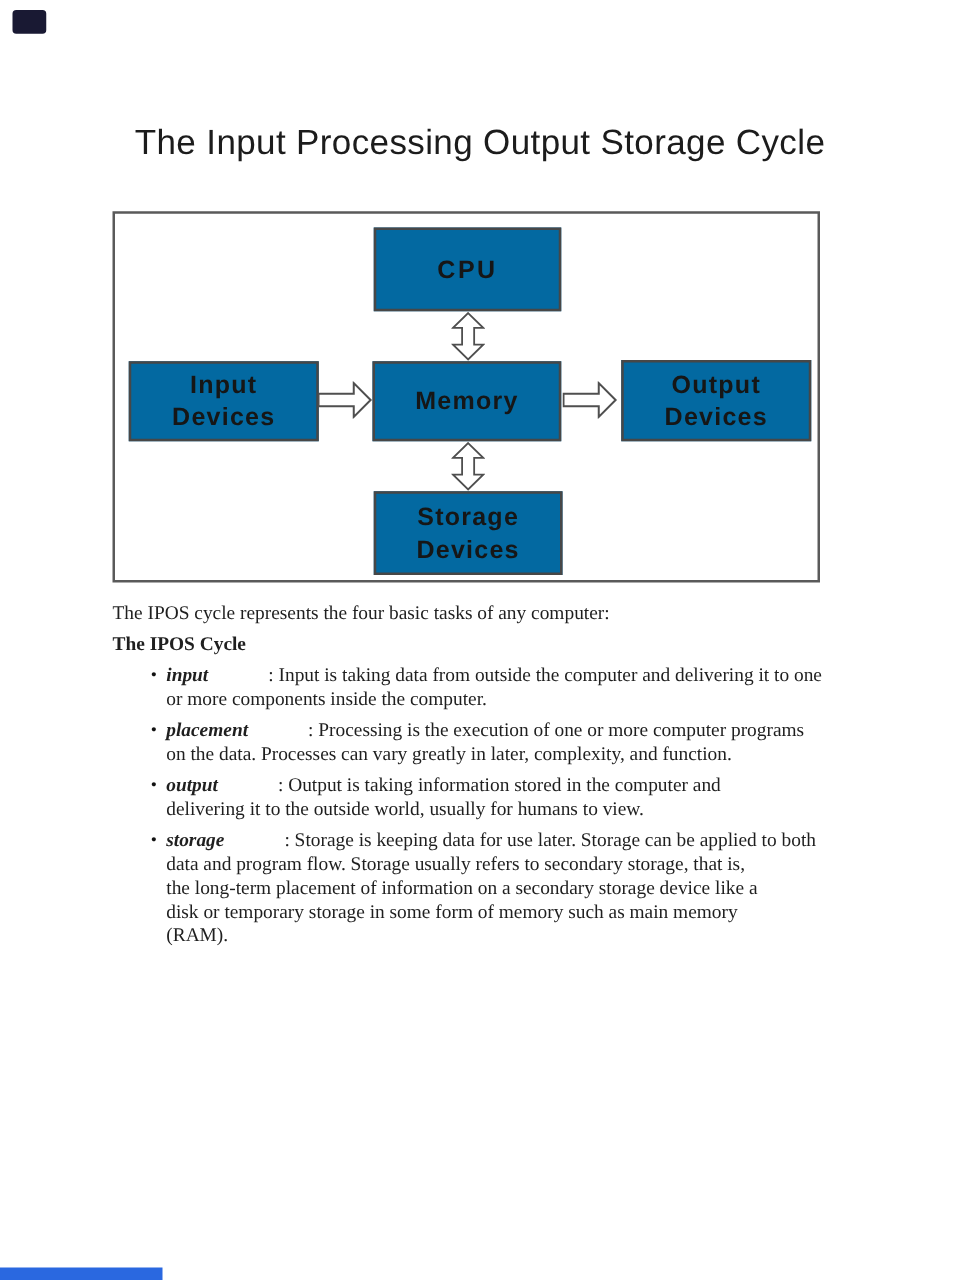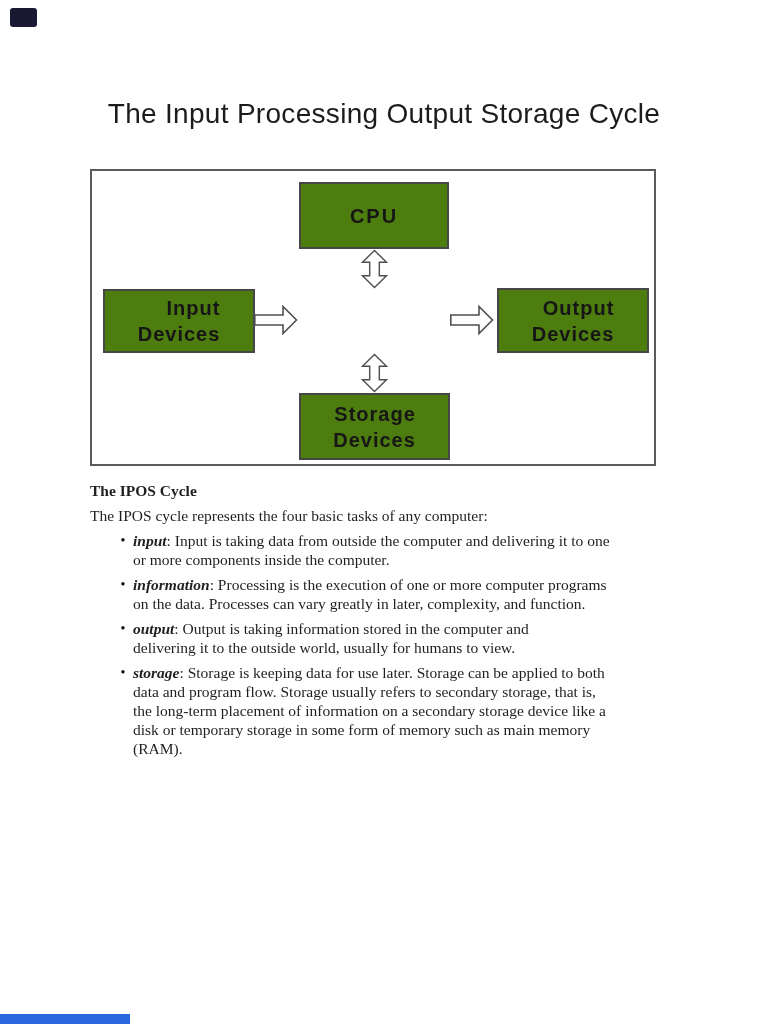--- a/index.html
+++ b/index.html
@@ -17,22 +17,22 @@
   }
   .title-l1{top:95px;}
   .title-l2{top:133px;}
 
   
   .diagram{
     position:absolute;left:90px;top:169px;width:566px;height:297px;
     border:2px solid #5a5a5a;background:#fff;box-sizing:border-box;
   }
   .dbox{
-    position:absolute;border:2px solid #474747;background:#4d7c0f;box-sizing:border-box;
-    display:flex;align-items:center;justify-content:center;text-align:right;
+    position:absolute;border:2px solid #474747;background:#0369a1;box-sizing:border-box;
+    display:flex;align-items:center;justify-content:center;text-align:center;
     font-family:"Liberation Sans", sans-serif;font-weight:700;color:#161616;
     font-size:20px;line-height:26px;letter-spacing:1px;white-space:pre-line;
   }
   .box-cpu    {left:207px;top:11px; width:150px;height:67px;letter-spacing:2px;}
   .box-input  {left:11px; top:118px;width:152px;height:64px;}
   .box-memory {left:206px;top:118px;width:151px;height:64px;}
   .box-output {left:405px;top:117px;width:152px;height:65px;}
   .box-storage{left:207px;top:222px;width:151px;height:67px;}
   .harrow{position:absolute;width:44px;height:30px;}
   .harrow-1{left:162px;top:134px;}
@@ -45,67 +45,68 @@
   .textblock{position:absolute;left:90px;top:481px;width:596px;font-size:15.5px;line-height:19px;}
   .para{margin:0 0 6px 0;}
   .head{font-weight:700;}
   ul.bullets{list-style:none;margin:6px 0 0 0;padding:0;}
   ul.bullets li{position:relative;padding-left:43px;margin-bottom:6px;}
   .marker{
     position:absolute;left:26px;top:0;width:14px;text-align:center;
     font-size:14px;line-height:19px;color:#111;
   }
   .term{font-weight:700;font-style:italic;}
-  .btext{white-space:pre-line;}
+  .btext{white-space:pre-line;margin-left:48px;}
 
   
   .corner-mark{position:absolute;left:10px;top:8px;width:27px;height:19px;border-radius:3px;background:#191933;}
   .progress-bar{position:absolute;left:0;bottom:0;width:130px;height:10px;background:#2a68e0;}
 </style>
 </head>
 <body>
 
 <div class="page">
 
   <div class="title title-l1">The Input Processing Output Storage Cycle</div>
 
   <div class="diagram">
     <div class="dbox box-cpu">CPU</div>
     <div class="dbox box-input">Input
 Devices</div>
+    <div class="dbox box-memory">Memory</div>
     <div class="dbox box-output">Output
 Devices</div>
     <div class="dbox box-storage">Storage
 Devices</div>
 
     <svg class="harrow harrow-1" viewBox="0 0 44 30">
       <polygon points="0.8,10 29,10 29,1.5 42.5,15 29,28.5 29,20 0.8,20" fill="#ffffff" stroke="#4f4f4f" stroke-width="1.6"></polygon>
     </svg>
     <svg class="harrow harrow-2" viewBox="0 0 44 30">
       <polygon points="0.8,10 29,10 29,1.5 42.5,15 29,28.5 29,20 0.8,20" fill="#ffffff" stroke="#4f4f4f" stroke-width="1.6"></polygon>
     </svg>
     <svg class="varrow varrow-1" viewBox="0 0 28 40">
       <polygon points="14,0.8 26.5,13 19,13 19,27 26.5,27 14,39.2 1.5,27 9,27 9,13 1.5,13" fill="#ffffff" stroke="#4f4f4f" stroke-width="1.5"></polygon>
     </svg>
     <svg class="varrow varrow-2" viewBox="0 0 28 40">
       <polygon points="14,0.8 26.5,13 19,13 19,27 26.5,27 14,39.2 1.5,27 9,27 9,13 1.5,13" fill="#ffffff" stroke="#4f4f4f" stroke-width="1.5"></polygon>
     </svg>
   </div>
 
   <div class="textblock">
+    <p class="para">The IPOS cycle represents the four basic tasks of any computer:</p>
     <p class="para head">The IPOS Cycle</p>
-    <p class="para">The IPOS cycle represents the four basic tasks of any computer:</p>
 
     <ul class="bullets">
       <li>
         <span class="marker">•</span><span class="term">input</span><span class="btext">: Input is taking data from outside the computer and delivering it to one
 or more components inside the computer.</span>
       </li>
       <li>
-        <span class="marker">•</span><span class="term">information</span><span class="btext">: Processing is the execution of one or more computer programs
+        <span class="marker">•</span><span class="term">placement</span><span class="btext">: Processing is the execution of one or more computer programs
 on the data. Processes can vary greatly in later, complexity, and function.</span>
       </li>
       <li>
         <span class="marker">•</span><span class="term">output</span><span class="btext">: Output is taking information stored in the computer and
 delivering it to the outside world, usually for humans to view.</span>
       </li>
       <li>
         <span class="marker">•</span><span class="term">storage</span><span class="btext">: Storage is keeping data for use later. Storage can be applied to both
 data and program flow. Storage usually refers to secondary storage, that is,
 the long-term placement of information on a secondary storage device like a

